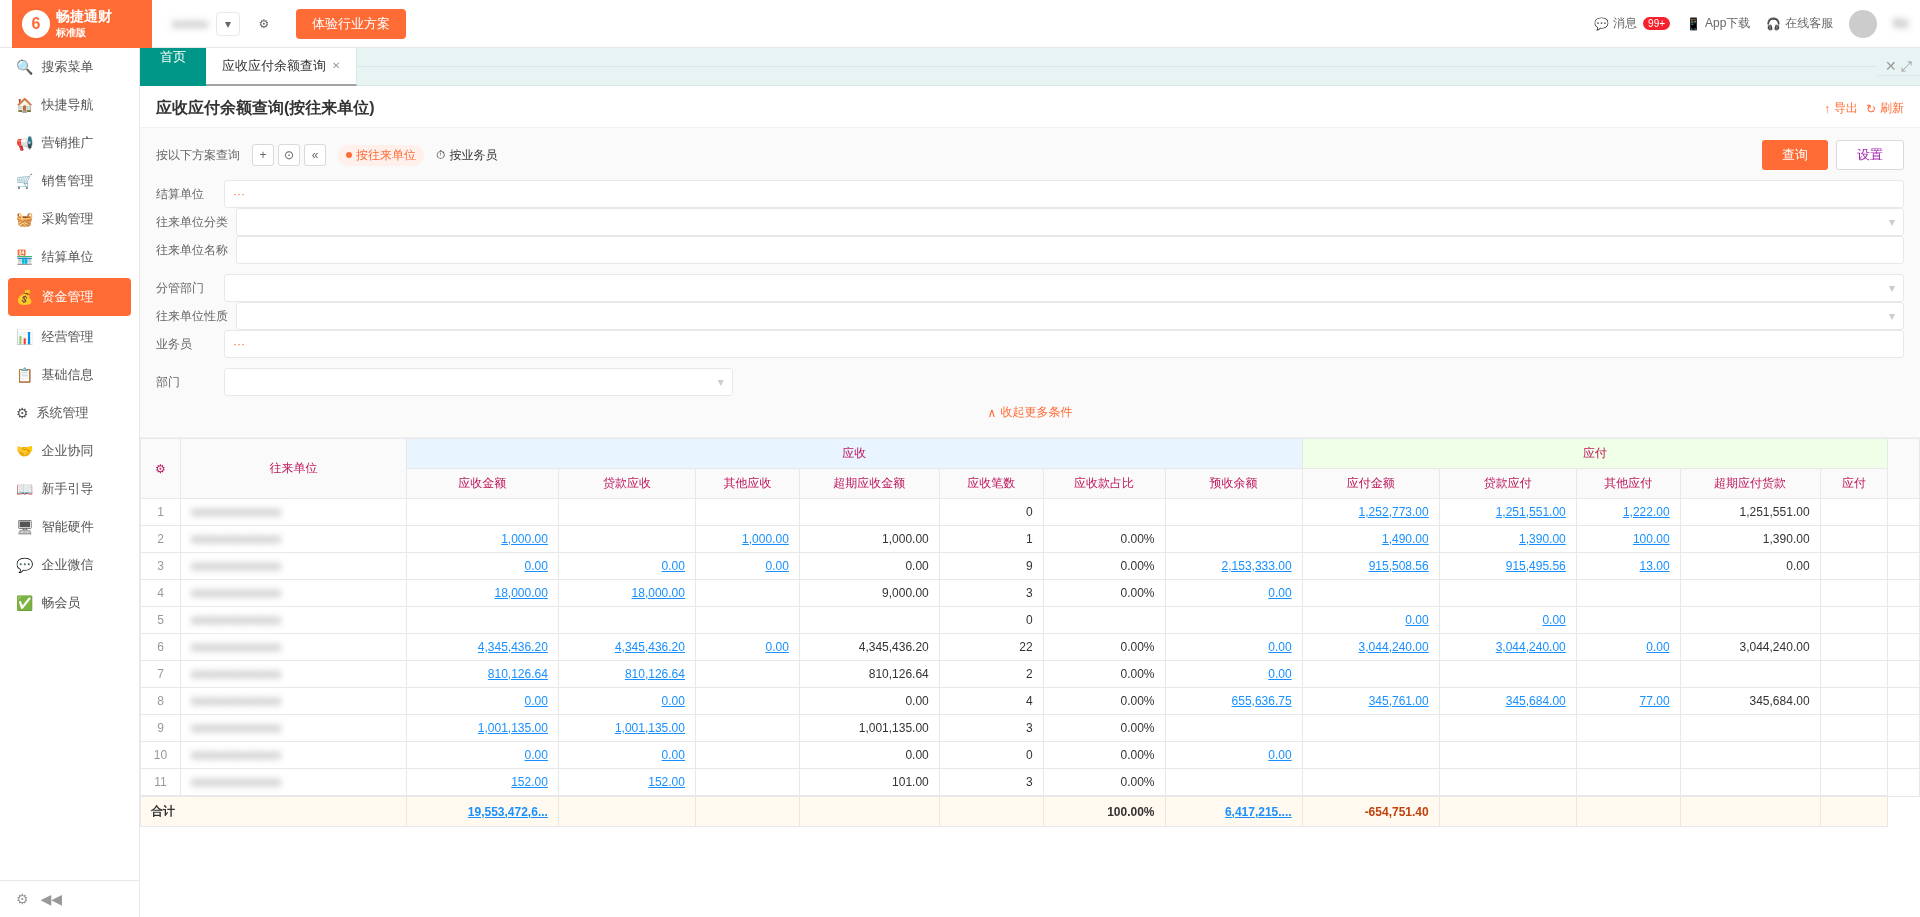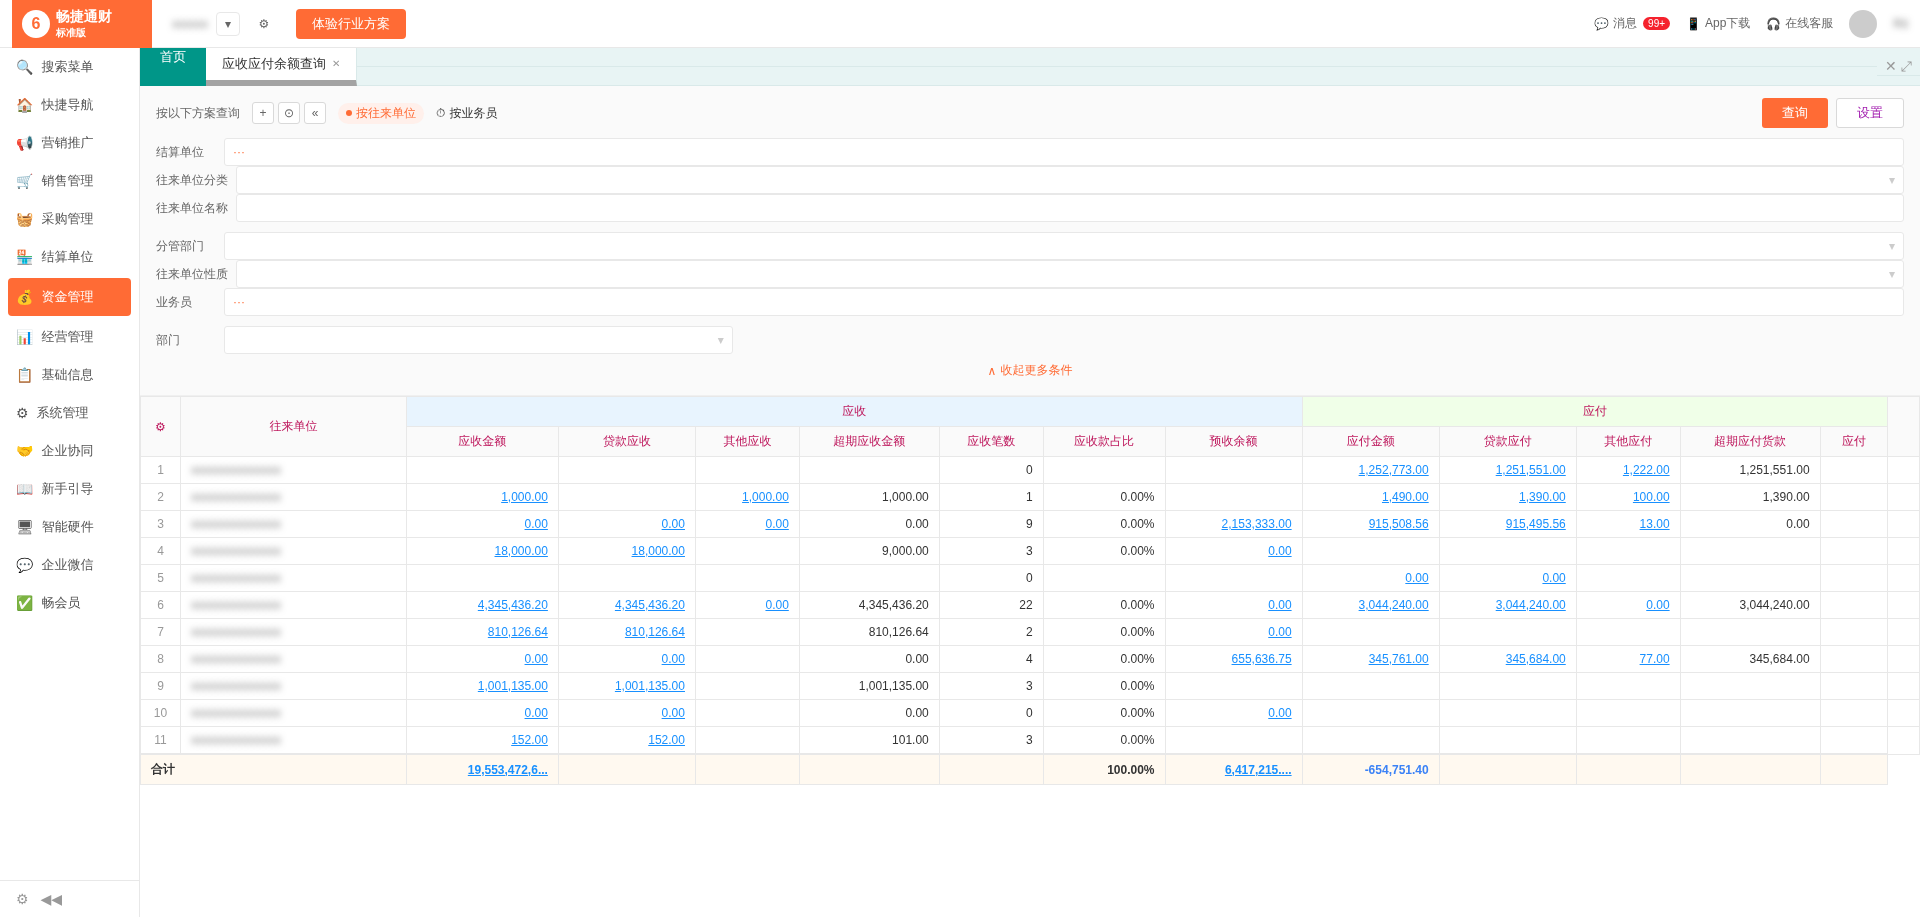--- a/index.html
+++ b/index.html
@@ -157,21 +157,21 @@
       align-items: center;
       cursor: pointer;
       font-size: 13px;
       color: #333;
       border-right: 1px solid #d9e9e9;
       gap: 6px;
     }
     .tab-item.active {
       background: white;
       color: #333;
-      border-bottom: 6px solid #a3a3a3;
+      border-bottom: 2px solid #a3a3a3;
     }
     .tab-item .close-icon { color: #999; font-size: 10px; }
     .tab-home {
       background: #009688;
       color: white;
       padding: 0 20px;
       height: 38px;
       display: flex;
       align-items: flex-start;
       font-size: 13px;
@@ -483,20 +483,33 @@
     <div style="flex:1; border-bottom:1px solid #d9e9e9;"></div>
     <div style="display:flex;align-items:center;gap:4px;padding:0 8px;border-bottom:1px solid #d9e9e9;">
       <span style="cursor:pointer;color:#999;font-size:14px;">✕</span>
       <span style="cursor:pointer;color:#999;font-size:14px;">⤢</span>
     </div>
   </div>
 
   <div class="page-container">
     <div class="page-inner">
 
+      <div class="page-header">
+        <h2 class="page-title">应收应付余额查询(按往来单位)</h2>
+        <div class="page-actions">
+          <button class="action-btn">
+            <span>↑</span>
+            <span>导出</span>
+          </button>
+          <button class="action-btn">
+            <span>↻</span>
+            <span>刷新</span>
+          </button>
+        </div>
+      </div>
 
       <div class="search-area">
 
         <div class="search-row">
           <span class="search-label">按以下方案查询</span>
           <div class="search-controls">
             <div class="ctrl-btn">+</div>
             <div class="ctrl-btn">⊙</div>
             <div class="ctrl-btn">«</div>
           </div>
@@ -795,21 +808,21 @@
             <tfoot>
               <tr class="summary-row">
                 <td colspan="2" class="left">合计</td>
                 <td class="link">19,553,472,6...</td>
                 <td></td>
                 <td></td>
                 <td></td>
                 <td></td>
                 <td class="number">100.00%</td>
                 <td class="link">6,417,215....</td>
-                <td class="number" style="color:#3b82f6;">-654,751.40</td>
+                <td class="number" style="color:#c2410c;">-654,751.40</td>
                 <td></td>
                 <td></td>
                 <td></td>
                 <td></td>
               </tr>
             </tfoot>
           </table>
         </div>
       </div>
 

